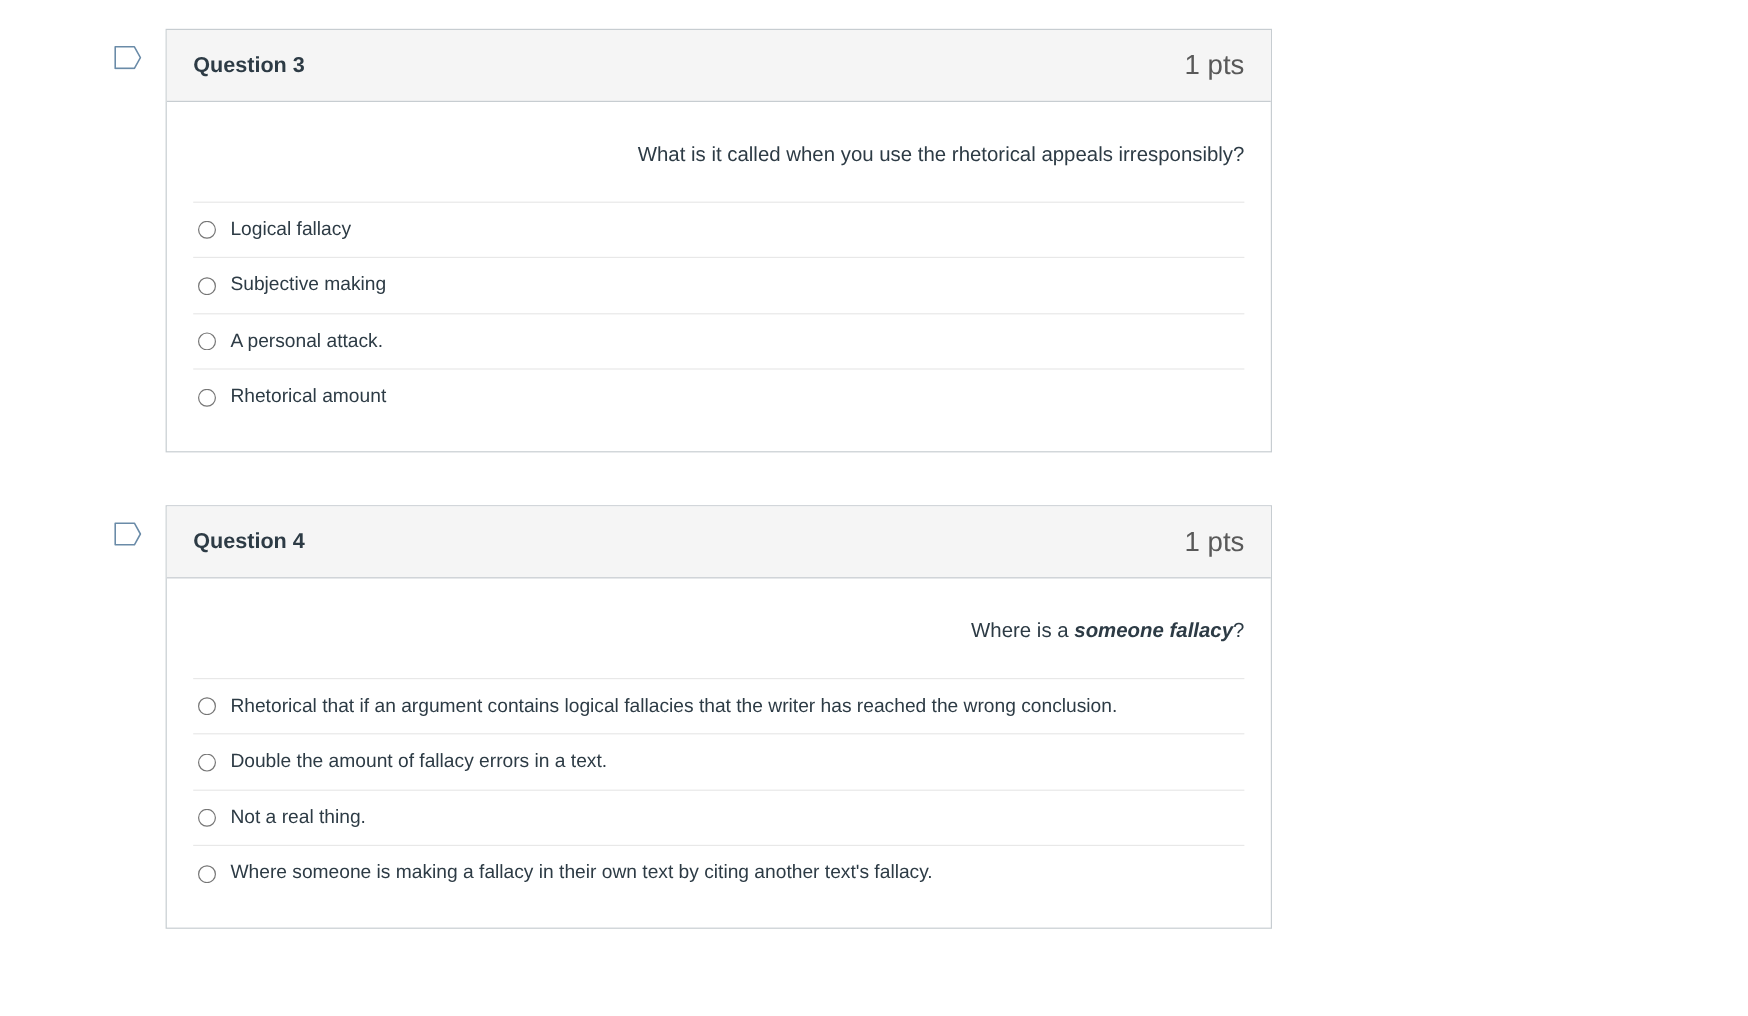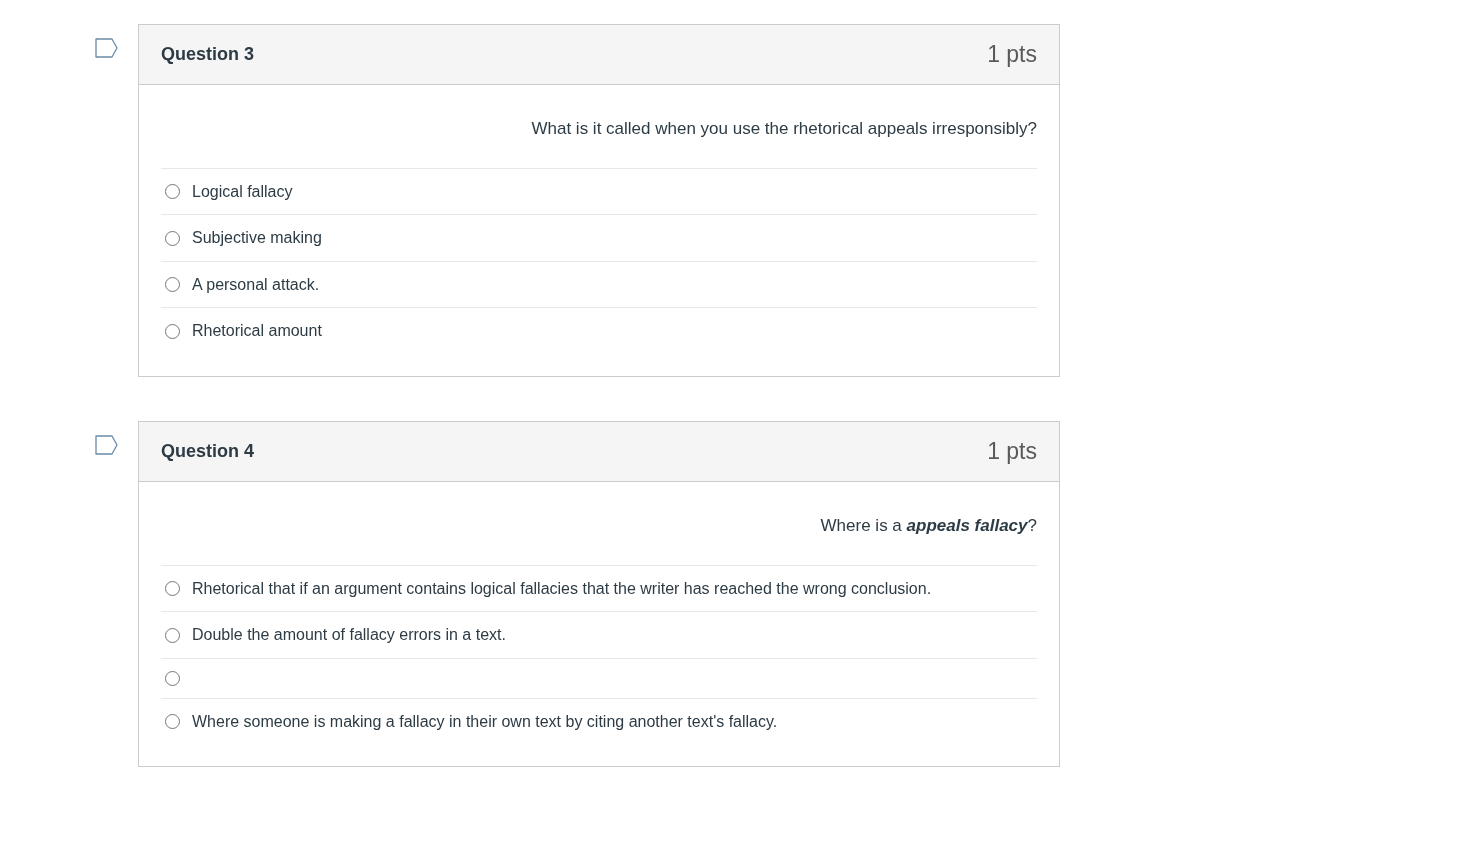--- a/index.html
+++ b/index.html
@@ -143,33 +143,34 @@
         </svg>
       </span>
     </div>
     <div class="card">
       <div class="card-header">
         <span class="question-title">Question 4</span>
         <span class="question-points">1 pts</span>
       </div>
       <div class="card-body">
         <div class="prompt">
-          <span>Where is a </span><span class="emph">appeals fallacy</span><span>?</span>
+          <span>Where is a </span><span class="emph">someone fallacy</span><span>?</span>
         </div>
         <div class="options">
           <label class="option">
             <input type="radio" name="q4" style="">
             <span class="option-label">Rhetorical that if an argument contains logical fallacies that the writer has reached the wrong conclusion.</span>
           </label>
           <label class="option">
             <input type="radio" name="q4" style="">
             <span class="option-label">Double the amount of fallacy errors in a text.</span>
           </label>
           <label class="option">
             <input type="radio" name="q4" style="">
+            <span class="option-label">Not a real thing.</span>
           </label>
           <label class="option">
             <input type="radio" name="q4" style="">
             <span class="option-label">Where someone is making a fallacy in their own text by citing another text's fallacy.</span>
           </label>
         </div>
       </div>
     </div>
   </div>
 

